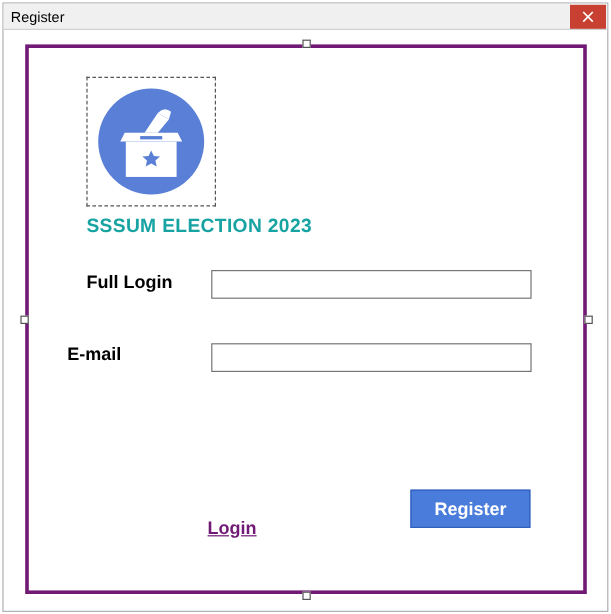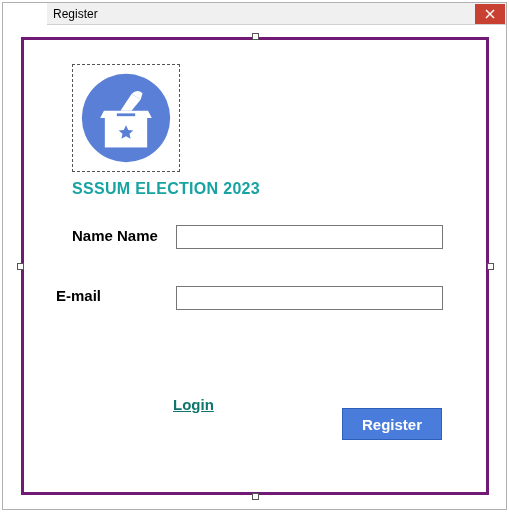--- a/index.html
+++ b/index.html
@@ -14,21 +14,20 @@
     position: relative;
   }
   .window {
     position: absolute;
     left: 2px;
     top: 2px;
     width: 505px;
     height: 508px;
     border: 1px solid #b0b0b0;
     background: #fff;
-    padding-left: 44px;
   }
   .titlebar {
     height: 22px;
     background: #f0f0f0;
     border-bottom: 1px solid #d0d0d0;
     display: flex;
     align-items: center;
     justify-content: space-between;
     padding: 0 0 0 6px;
   }
@@ -105,24 +104,24 @@
     font-size: 13px;
     padding: 2px 4px;
     outline: none;
   }
   .inp-fullname { left: 152px; top: 185px; }
   .inp-email    { left: 152px; top: 246px; }
 
   .login-link {
     position: absolute;
     left: 149px;
-    top: 356px;
+    top: 392px;
     font-size: 15px;
     font-weight: 700;
-    color: #0f766e;
+    color: #701a75;
     text-decoration: underline;
     cursor: pointer;
   }
   .register-btn {
     position: absolute;
     left: 318px;
     top: 368px;
     width: 100px;
     height: 32px;
     background: #4a7ddb;
@@ -164,21 +163,21 @@
 
         <polygon points="50,58 52.4,63 58,63.5 53.8,67.2 55,72.6 50,69.8 45,72.6 46.2,67.2 42,63.5 47.6,63" fill="#5a7fd6"></polygon>
 
         <polygon points="44,42 56,24 66,30 56,42" fill="#ffffff"></polygon>
         <path d="M56 24 q6 -6 12 -1 l-2 7 z" fill="#ffffff"></path>
       </svg>
     </div>
 
     <div class="heading">SSSUM ELECTION 2023</div>
 
-    <div class="label lbl-fullname">Name Name</div>
+    <div class="label lbl-fullname">Full Login</div>
     <input class="text-input inp-fullname" type="text" value="" style="">
 
     <div class="label lbl-email">E-mail</div>
     <input class="text-input inp-email" type="text" value="" style="">
 
     <a class="login-link">Login</a>
 
     <div class="register-btn">
       <span>Register</span>
     </div>

